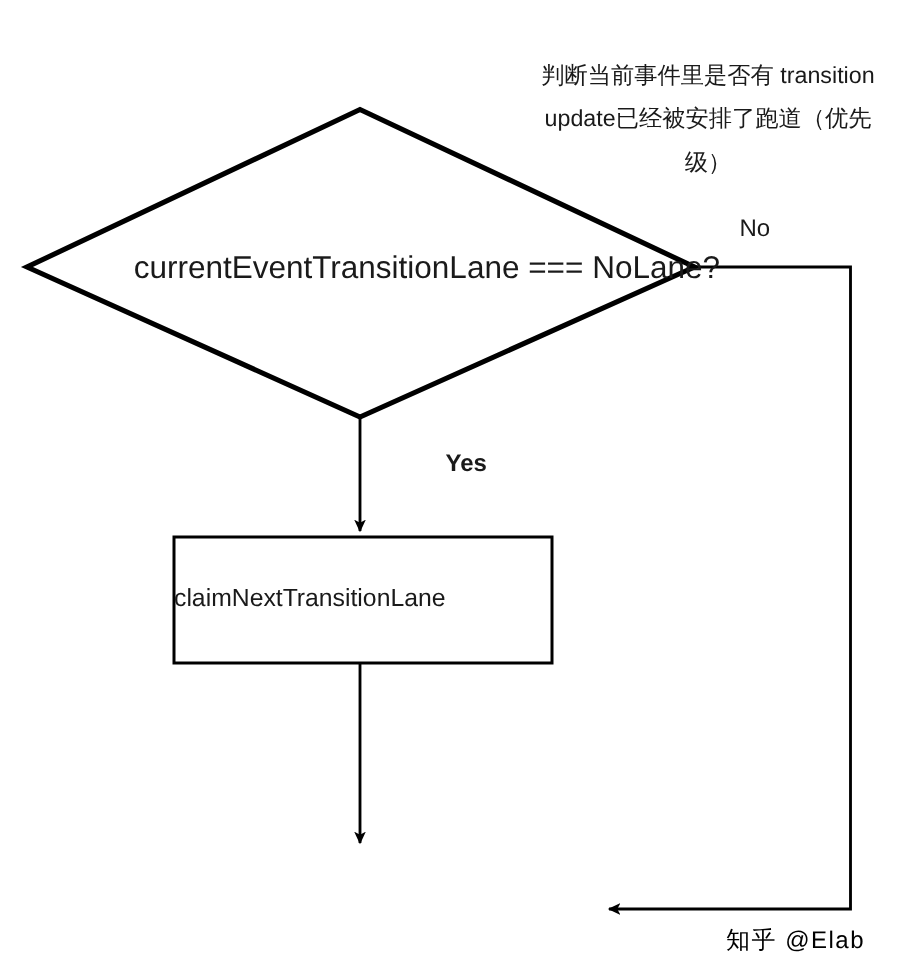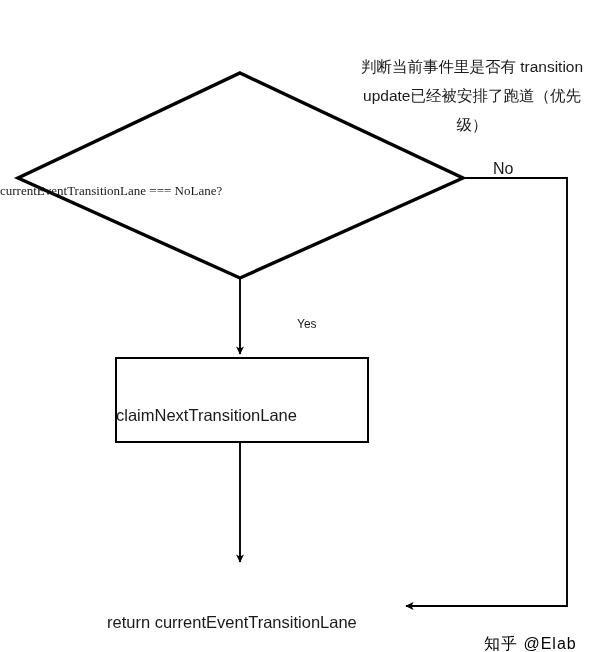--- a/index.html
+++ b/index.html
@@ -22,44 +22,42 @@
     left: 0;
     top: 0;
     width: 600px;
     height: 652px;
   }
   .txt {
     position: absolute;
     color: #1a1a1a;
     white-space: pre;
     line-height: 1.0;
-    margin-top: 16px;
   }
 
   
   #annotation-note {
     left: 360px;
     top: 36px;
     width: 224px;
     text-align: center;
     font-size: 15.5px;
     line-height: 29px;
     white-space: normal;
     font-weight: 500;
     letter-spacing: 0px;
   }
 
   
   #decision-label {
     left: 0px;
     top: 168px;
     width: 480px;
-    text-align: left;
-    font-size: 13px;
-    font-family: Liberation Serif, serif;
+    text-align: right;
+    font-size: 21px;
   }
 
   
   #process-label {
     left: 116px;
     top: 391px;
     width: 252px;
     font-size: 16.5px;
   }
 
@@ -67,21 +65,22 @@
   #return-label {
     left: 107px;
     top: 598px;
     font-size: 16.5px;
   }
 
   
   #edge-label-yes {
     left: 297px;
     top: 302px;
-    font-size: 12px;
+    font-size: 16px;
+    font-weight: bold;
   }
   #edge-label-no {
     left: 493px;
     top: 145px;
     font-size: 16px;
   }
 
   
   #watermark {
     left: 484px;
@@ -113,21 +112,20 @@
 
     <path d="M463,178 L567,178 L567,606 L406,606" fill="none" stroke="#000000" stroke-width="1.9" stroke-linejoin="miter" marker-end="url(#arrowhead)"></path>
   </svg>
 
   <div class="txt" id="annotation-note">判断当前事件里是否有 transition update已经被安排了跑道（优先级）</div>
 
   <div class="txt" id="decision-label">currentEventTransitionLane === NoLane?</div>
 
   <div class="txt" id="process-label">claimNextTransitionLane</div>
 
-  <div class="txt" id="return-label">return currentEventTransitionLane</div>
 
   <div class="txt" id="edge-label-yes">Yes</div>
 
   <div class="txt" id="edge-label-no">No</div>
 
   <div class="txt" id="watermark">知乎 @Elab</div>
 
 </div>
 
 </body></html>

